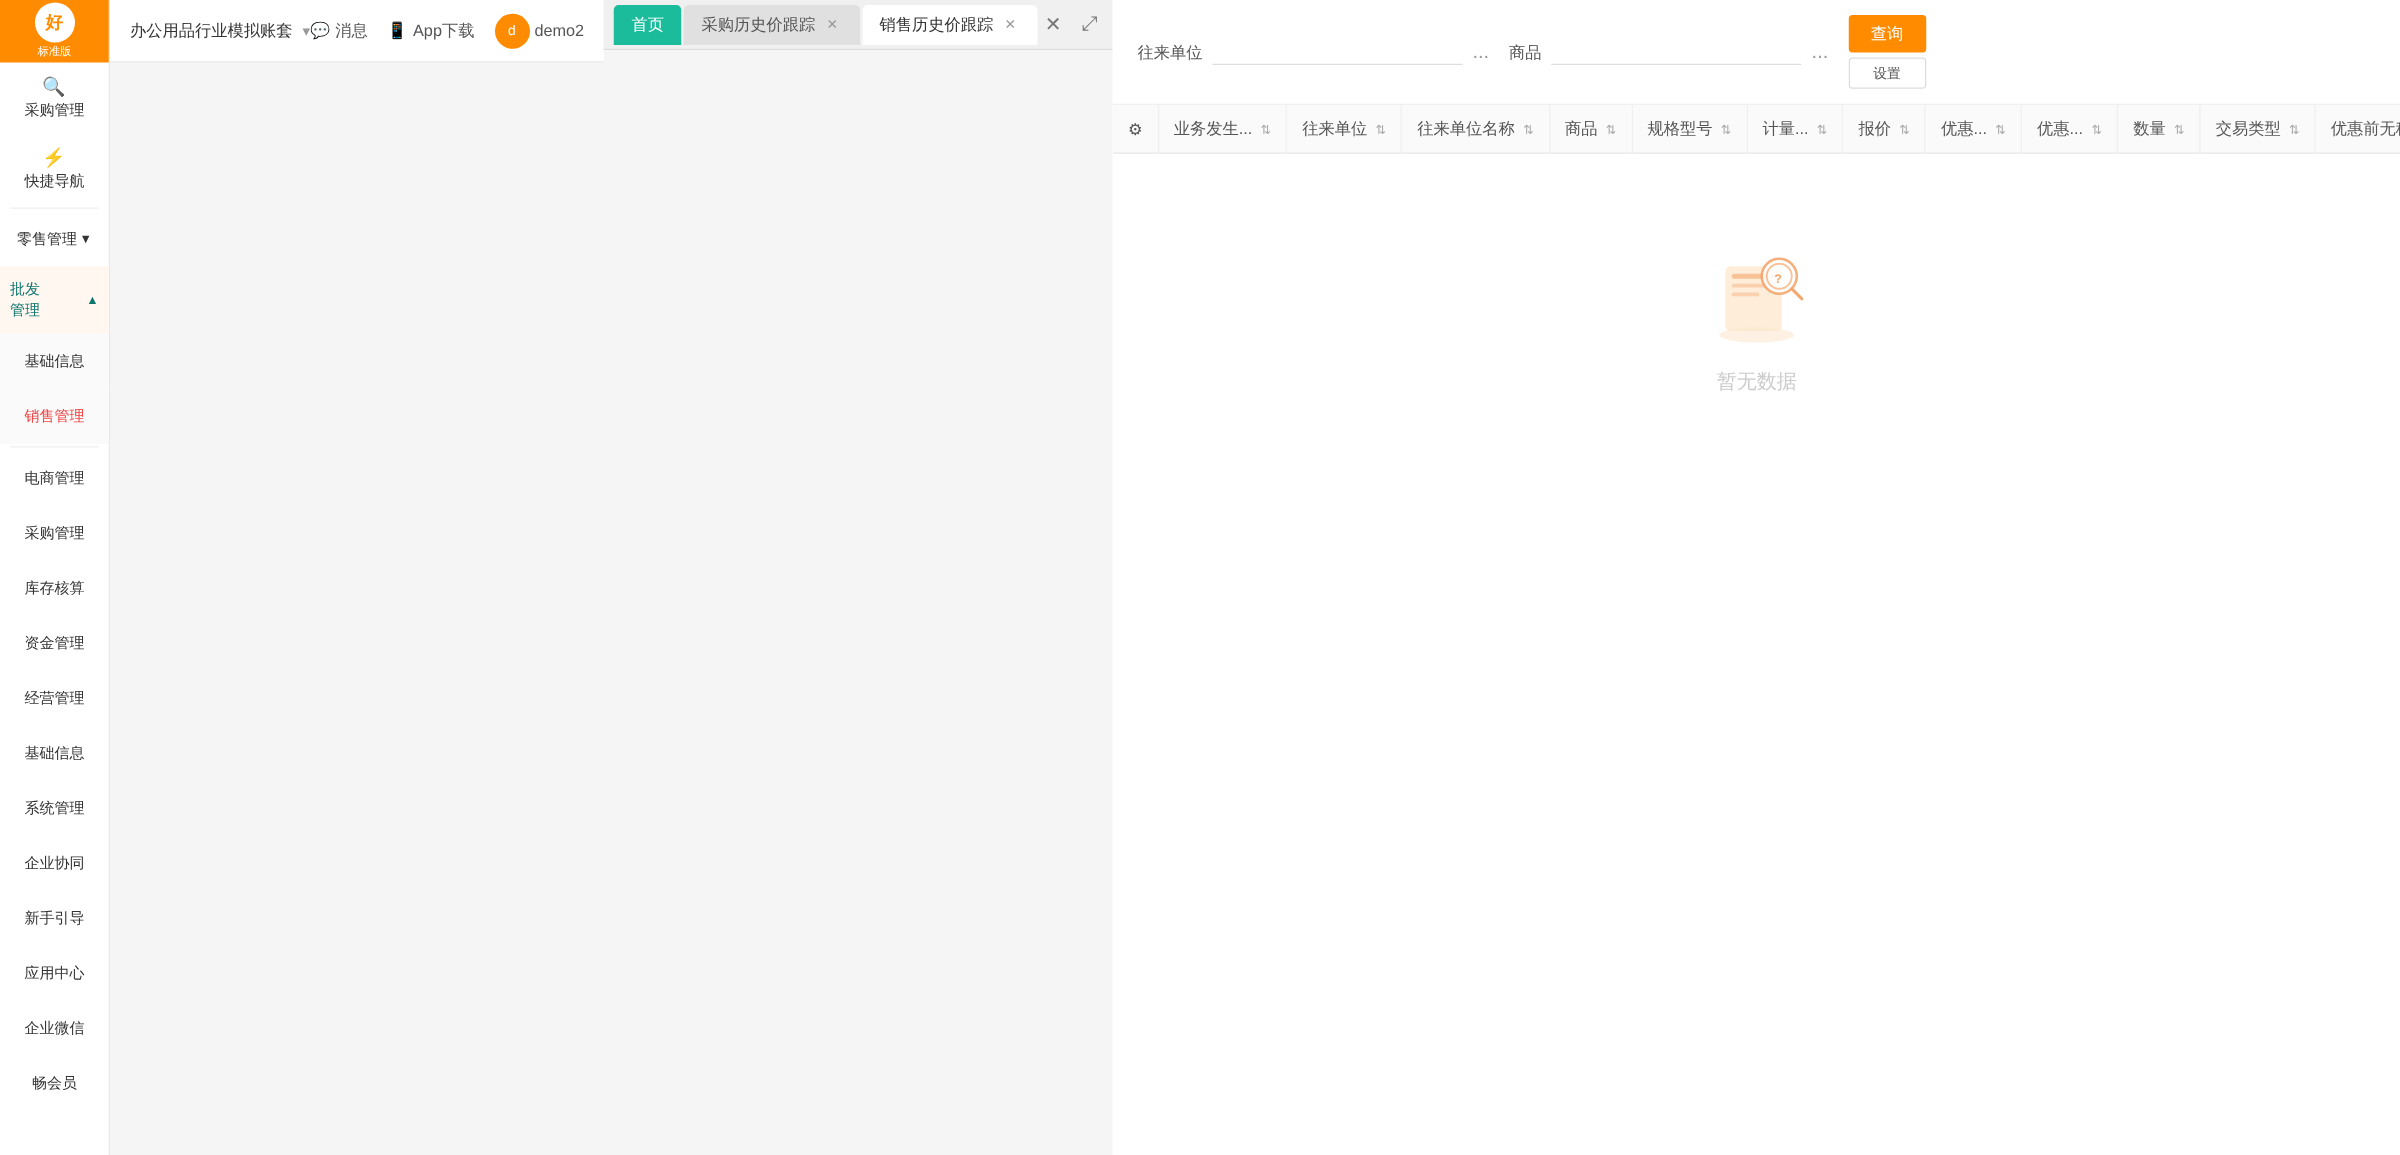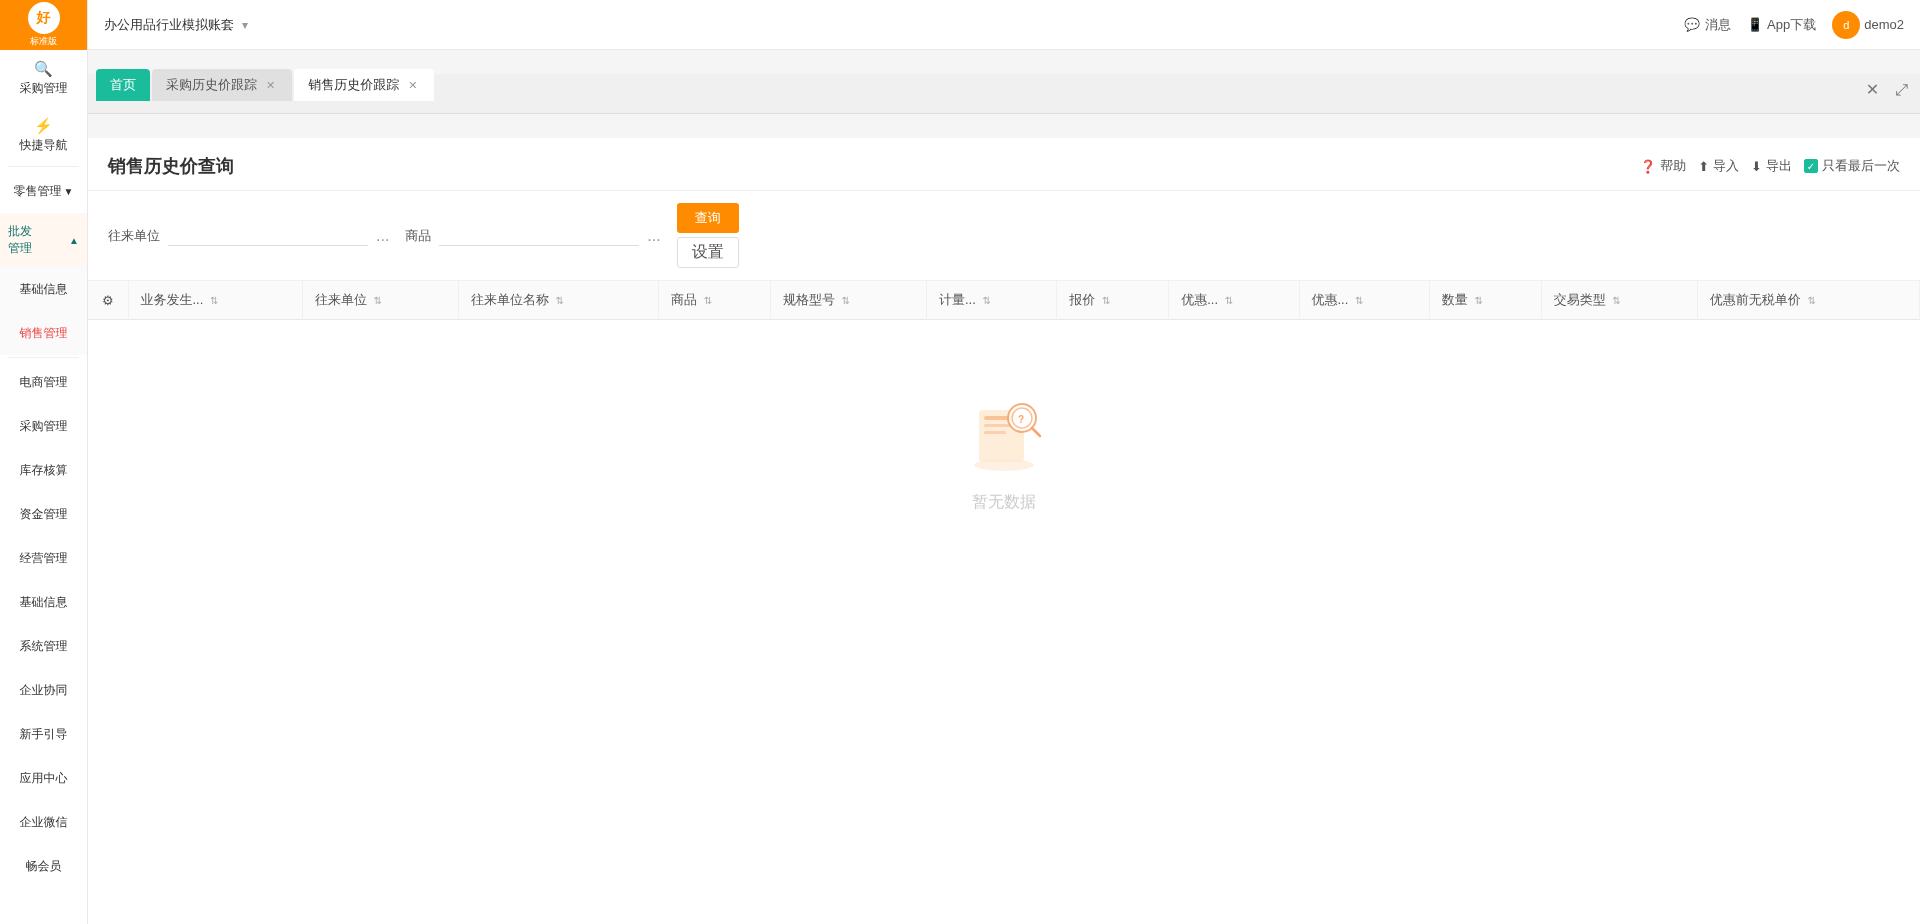--- a/index.html
+++ b/index.html
@@ -14,33 +14,33 @@
     .sidebar-item { display: flex; flex-direction: column; align-items: center; justify-content: center; padding: 10px 4px; cursor: pointer; border-bottom: none; font-size: 12px; color: #333; min-height: 44px; position: relative; }
     .sidebar-item .item-icon { font-size: 15px; margin-bottom: 2px; }
     .sidebar-item-with-arrow { display: flex; flex-direction: row; align-items: center; justify-content: center; padding: 10px 8px; cursor: pointer; font-size: 12px; color: #333; min-height: 44px; width: 100%; }
     .sidebar-item-with-arrow.active { color: #0f766e; background: #fff7f0; gap: 33px; }
     .sidebar-item-with-arrow .arrow { font-size: 10px; margin-left: 2px; }
     .sidebar-search { display: flex; flex-direction: column; align-items: center; justify-content: center; padding: 10px 4px; cursor: pointer; font-size: 12px; color: #333; min-height: 44px; }
     .sidebar-divider { height: 1px; background: #f0f0f0; margin: 2px 8px; }
     .sub-menu { background: #fafafa; }
 
     
-    .main { flex: 1; display: flex; flex-direction: column; overflow: hidden; gap: 24px; }
+    .main { flex: 1; display: flex; flex-direction: row; overflow: hidden; }
 
     
     .topbar { height: 50px; background: #fff; display: flex; align-items: center; padding: 0 16px; border-bottom: 1px solid #e8e8e8; justify-content: space-between; }
     .topbar-left { display: flex; align-items: center; gap: 8px; }
     .topbar-title { font-size: 13px; color: #333; }
     .topbar-dropdown { font-size: 12px; color: #999; cursor: pointer; }
     .topbar-right { display: flex; align-items: center; gap: 16px; font-size: 13px; color: #555; }
     .topbar-right-item { display: flex; align-items: center; gap: 4px; cursor: pointer; }
     .avatar { width: 28px; height: 28px; border-radius: 50%; background: #ff8c00; display: flex; align-items: center; justify-content: center; color: #fff; font-size: 11px; }
 
     
-    .tabs { height: 40px; background: #f0f0f0; display: flex; align-items: flex-end; padding: 12px 8px; gap: 2px; border-bottom: 1px solid #ddd; }
+    .tabs { height: 40px; background: #f0f0f0; display: flex; align-items: center; padding: 12px 8px; gap: 2px; border-bottom: 1px solid #ddd; }
     .tab { display: flex; align-items: center; padding: 0 14px; height: 32px; border-radius: 4px 4px 0 0; cursor: pointer; font-size: 13px; background: #e0e0e0; color: #555; gap: 6px; }
     .tab.active { background: #fff; color: #333; }
     .tab .close-btn { font-size: 11px; color: #999; cursor: pointer; padding: 1px 3px; border-radius: 2px; }
     .tab-home { background: #1abc9c; color: #fff; border-radius: 4px 4px 0 0; }
     .tabs-right { margin-left: auto; display: flex; align-items: center; gap: 8px; }
     .tabs-right-btn { font-size: 16px; color: #777; cursor: pointer; padding: 2px 4px; }
 
     
     .page-content { flex: 1; background: #fff; overflow: auto; display: flex; flex-direction: column; }
     .page-header { padding: 16px 20px 12px; border-bottom: 1px solid #f0f0f0; display: flex; align-items: center; justify-content: space-between; }
@@ -55,21 +55,21 @@
     .filter-bar { padding: 12px 20px; border-bottom: 1px solid #f0f0f0; display: flex; align-items: center; gap: 16px; flex-wrap: wrap; }
     .filter-group { display: flex; align-items: center; gap: 8px; }
     .filter-label { font-size: 13px; color: #555; white-space: nowrap; }
     .date-btns { display: flex; align-items: center; gap: 4px; }
     .date-btn { padding: 2px 8px; border-radius: 3px; cursor: pointer; font-size: 12px; color: #555; background: transparent; border: none; }
     .date-btn.active { background: #ff8c00; color: #fff; border-radius: 10px; padding: 2px 10px; }
     .date-range { font-size: 12px; color: #888; margin-left: 8px; }
     .filter-input { border: none; border-bottom: 1px solid #ddd; padding: 2px 6px; font-size: 13px; color: #333; outline: none; width: 200px; background: transparent; }
     .filter-dots { color: #999; font-size: 16px; cursor: pointer; }
     .query-btn { background: #ff8c00; color: #fff; border: none; padding: 6px 18px; border-radius: 3px; cursor: pointer; font-size: 13px; }
-    .settings-btn { background: #fff; color: #555; border: 1px solid #ddd; padding: 4px 14px; border-radius: 3px; cursor: pointer; font-size: 16px; }
+    .settings-btn { background: #fff; color: #555; border: 1px solid #ddd; padding: 4px 14px; border-radius: 3px; cursor: pointer; font-size: 11px; }
     .filter-actions { display: flex; flex-direction: column; gap: 4px; }
 
     
     .table-container { flex: 1; overflow: auto; }
     table { width: 100%; border-collapse: collapse; font-size: 13px; }
     thead tr { background: #fafafa; border-bottom: 1px solid #e8e8e8; }
     thead th { padding: 10px 12px; text-align: left; color: #555; font-weight: normal; white-space: nowrap; border-right: 1px solid #f0f0f0; user-select: none; cursor: pointer; }
     thead th .sort-icon { color: #aaa; font-size: 10px; margin-left: 3px; }
     .gear-col { width: 40px; text-align: center; }
 
@@ -212,43 +212,20 @@
       <span class="close-btn">✕</span>
     </div>
     <div class="tabs-right">
       <span class="tabs-right-btn">✕</span>
       <span class="tabs-right-btn">⤢</span>
     </div>
   </div>
 
   <div class="page-content">
 
-    <div class="page-header">
-      <h1 class="page-title">销售历史价查询</h1>
-      <div class="page-header-actions">
-        <div class="action-item">
-          <span>❓</span>
-          <span>帮助</span>
-        </div>
-        <div class="action-item">
-          <span>⬆</span>
-          <span>导入</span>
-        </div>
-        <div class="action-item">
-          <span>⬇</span>
-          <span>导出</span>
-        </div>
-        <label class="checkbox-label">
-          <div class="checkbox-box">
-              <span>✓</span>
-            </div>
-          <span>只看最后一次</span>
-        </label>
-      </div>
-    </div>
 
     <div class="filter-bar">
 
       <div class="filter-group">
         <span class="filter-label">往来单位</span>
         <input class="filter-input" type="text" value="" style="">
         <span class="filter-dots">...</span>
       </div>
 
       <div class="filter-group">

